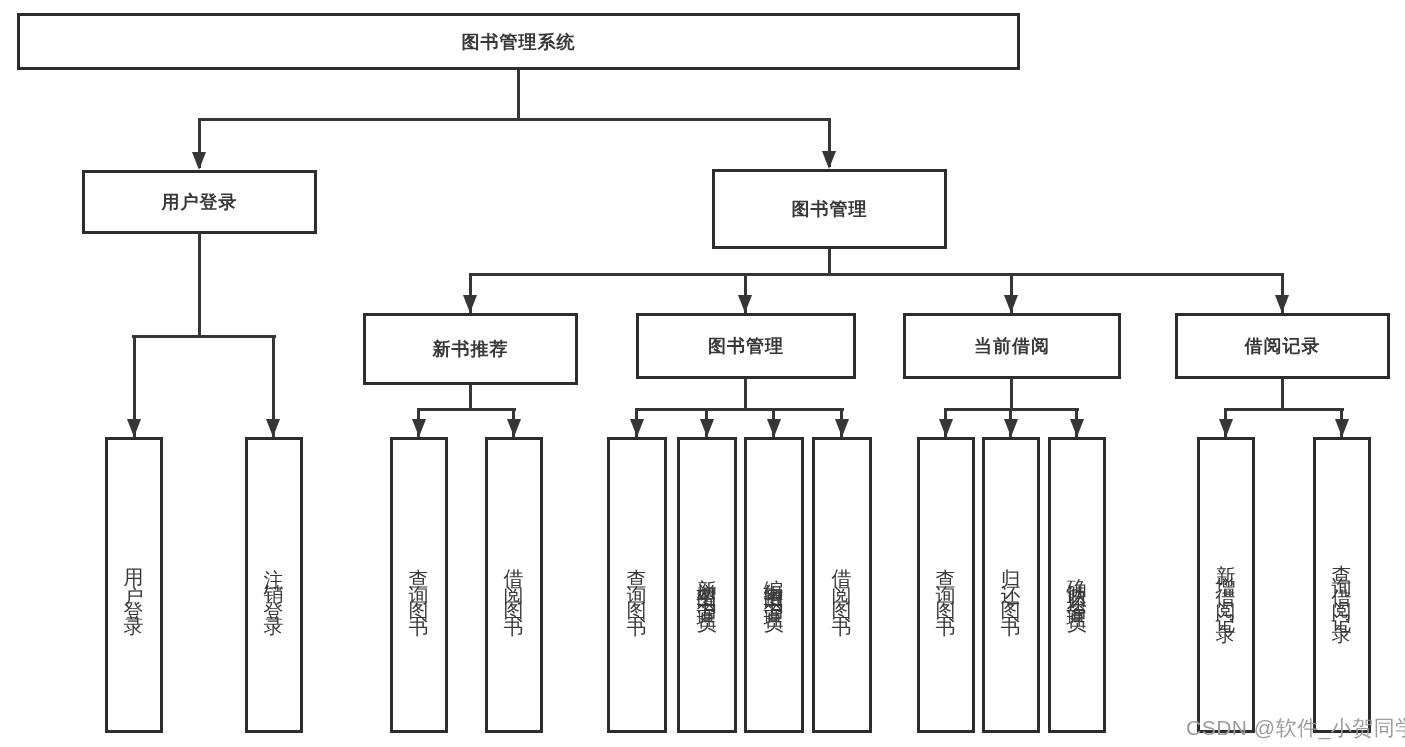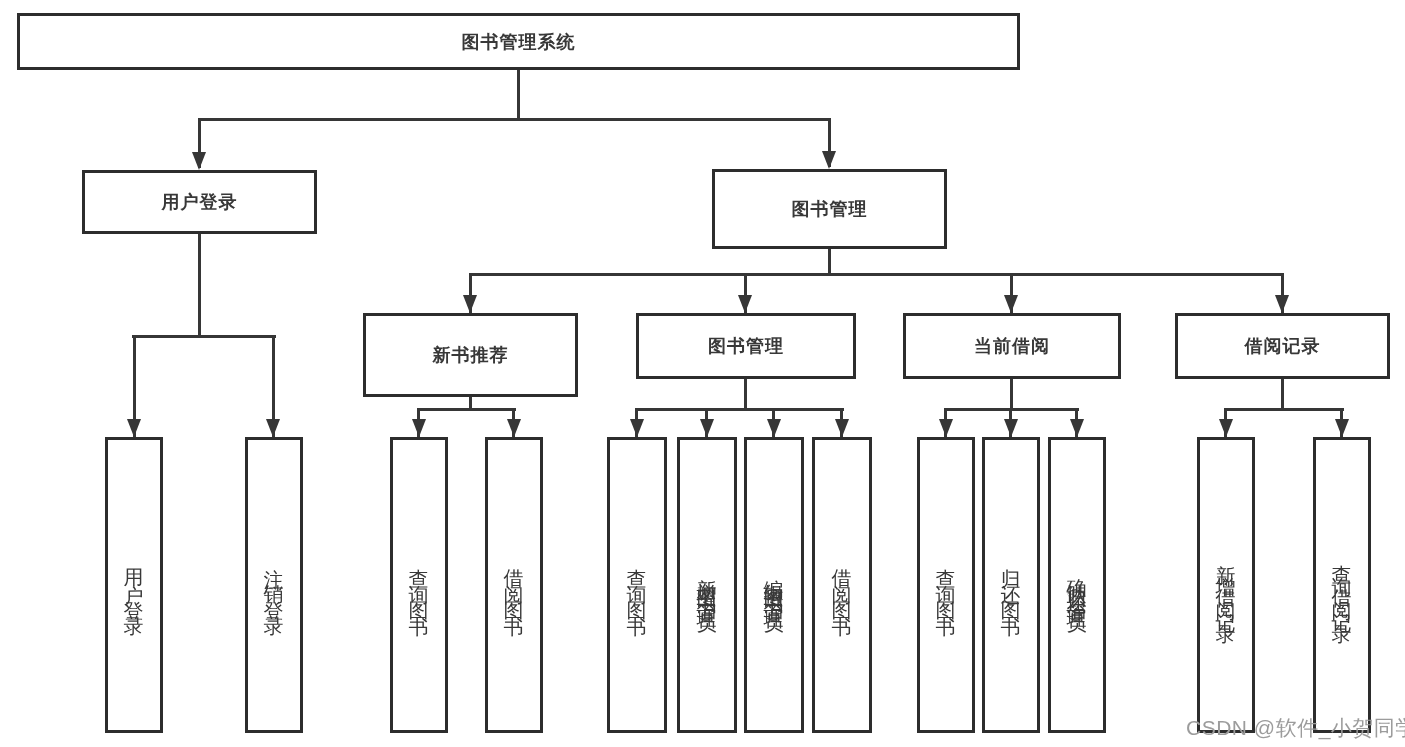--- a/index.html
+++ b/index.html
@@ -82,21 +82,21 @@
   <div class="l h" style="left:469px;top:273px;width:815px"></div>
   <div class="l v" style="left:469px;top:273px;height:40px"></div>
   <div class="a" style="left:463px;top:295px"></div>
   <div class="l v" style="left:744px;top:273px;height:40px"></div>
   <div class="a" style="left:738px;top:295px"></div>
   <div class="l v" style="left:1010px;top:273px;height:40px"></div>
   <div class="a" style="left:1004px;top:295px"></div>
   <div class="l v" style="left:1281px;top:273px;height:40px"></div>
   <div class="a" style="left:1275px;top:295px"></div>
 
-  <div class="box hbox" style="left:363px;top:313px;width:215px;height:84px">
+  <div class="box hbox" style="left:363px;top:313px;width:215px;height:72px">
     <span>新书推荐</span>
   </div>
   <div class="box hbox" style="left:636px;top:313px;width:220px;height:66px">
     <span>图书管理</span>
   </div>
   <div class="box hbox" style="left:903px;top:313px;width:218px;height:66px">
     <span>当前借阅</span>
   </div>
   <div class="box hbox" style="left:1175px;top:313px;width:215px;height:66px">
     <span>借阅记录</span>

